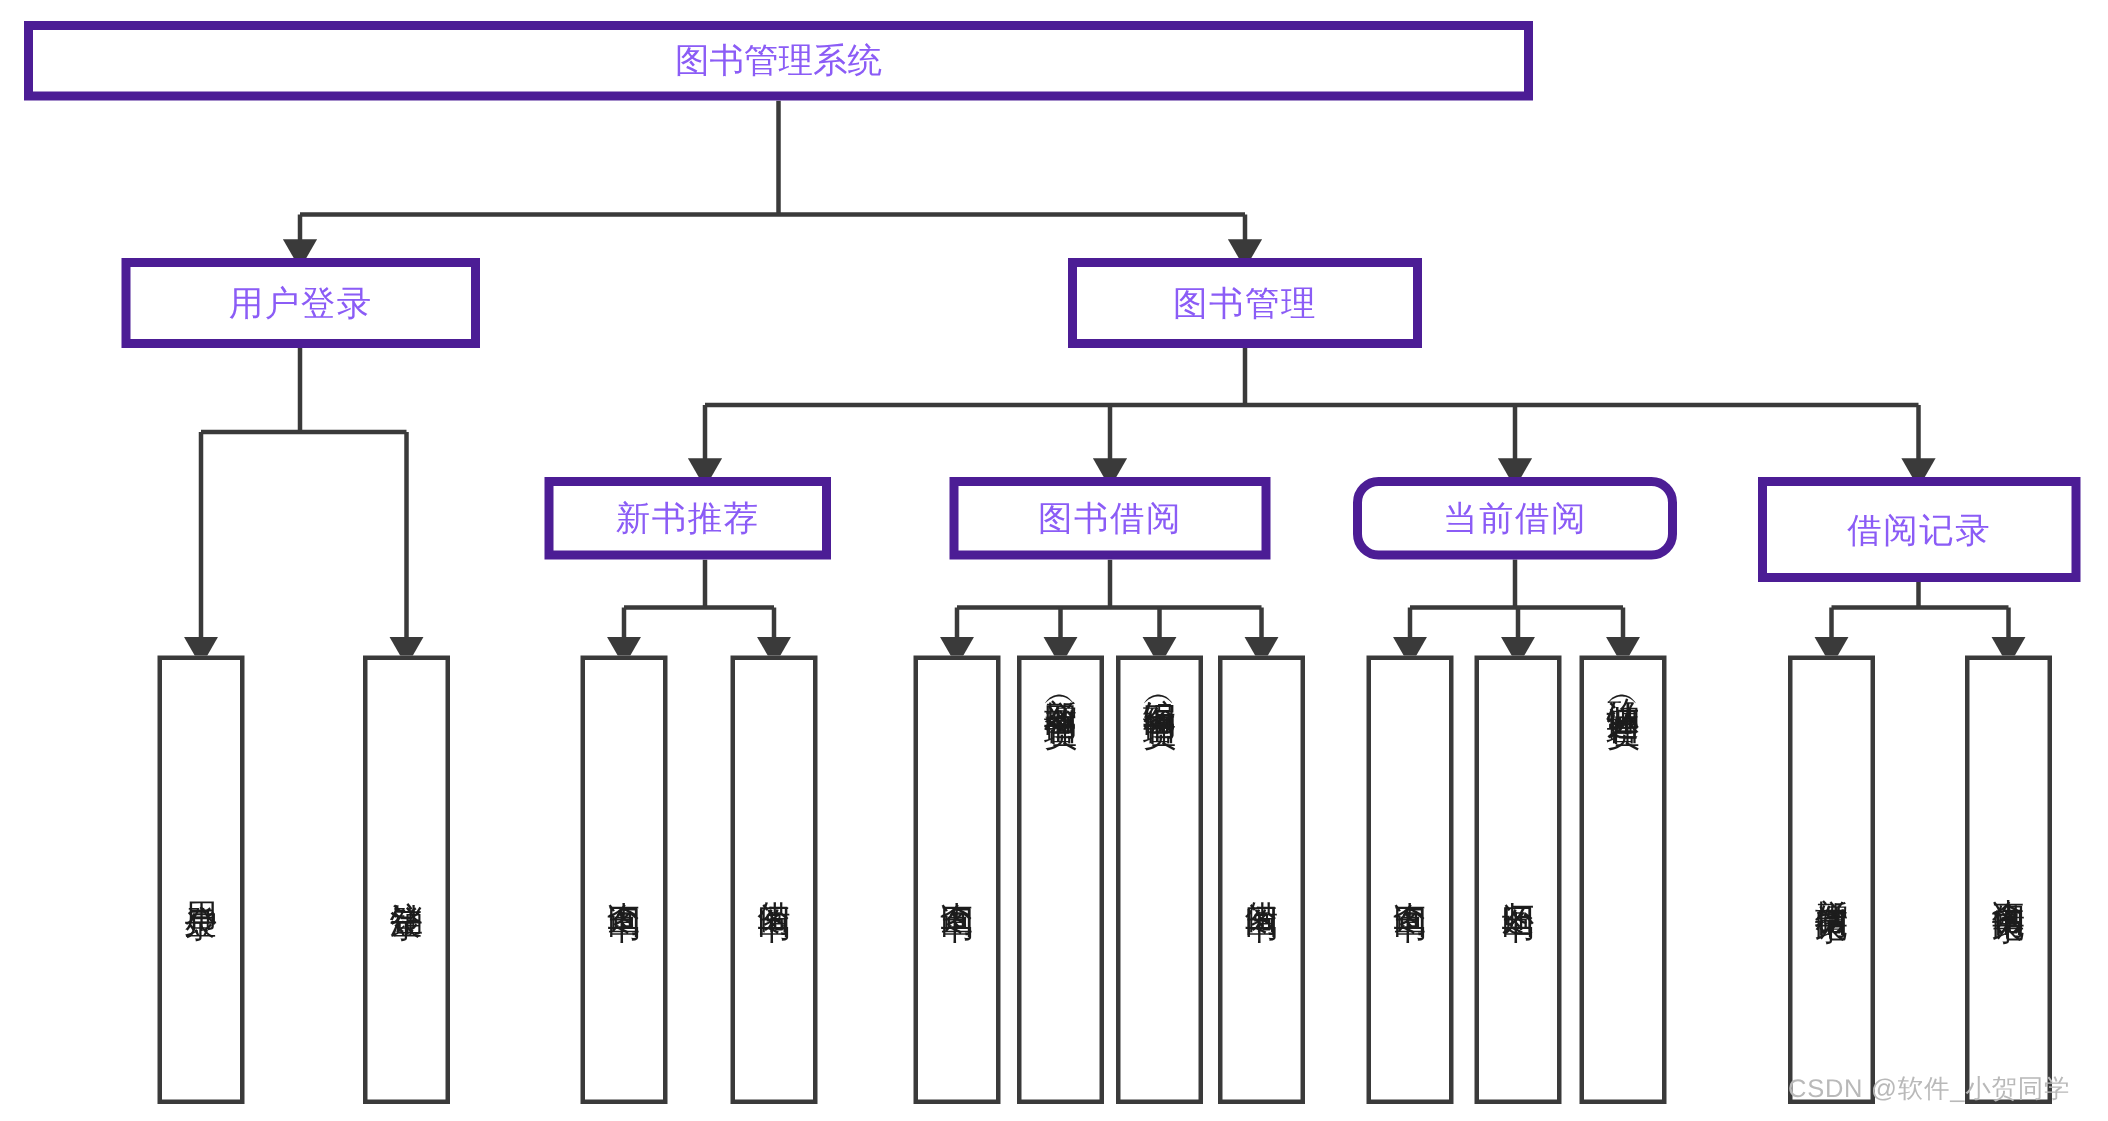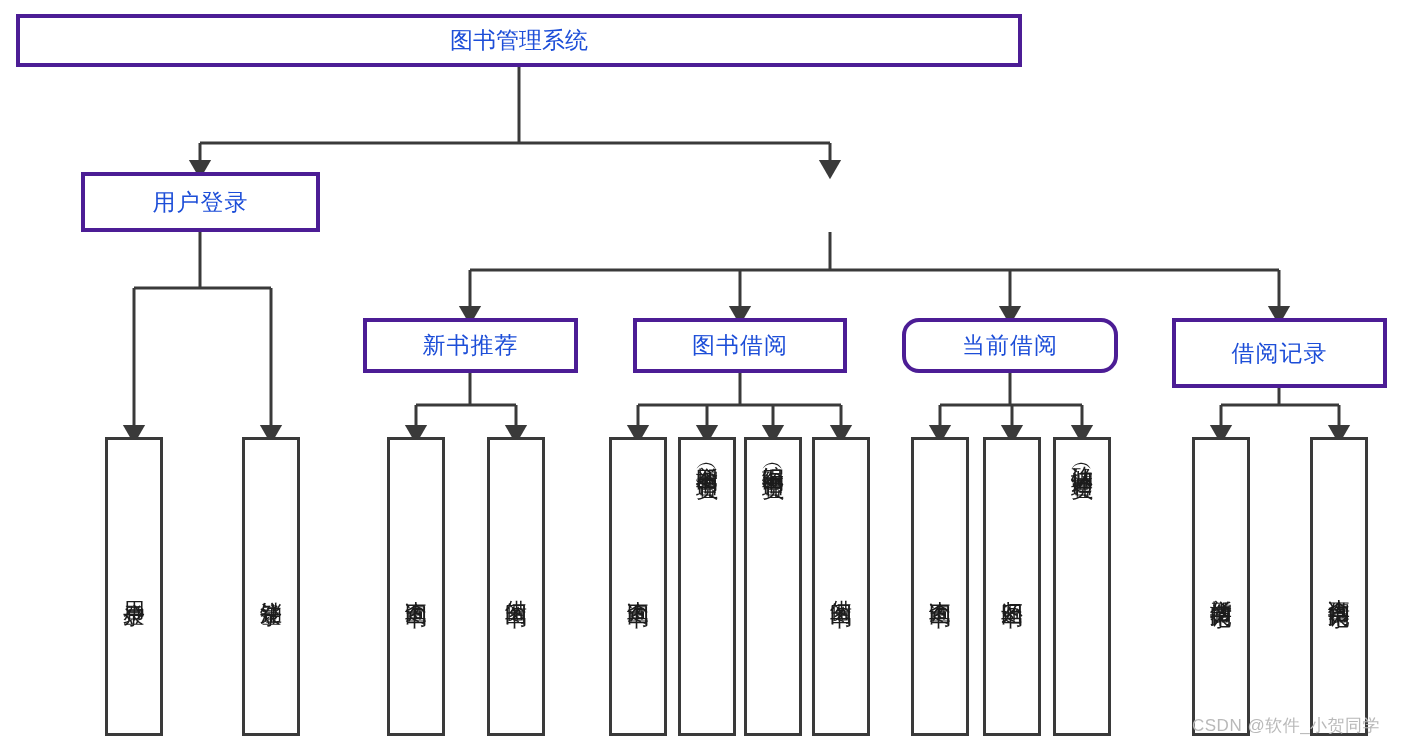--- a/index.html
+++ b/index.html
@@ -21,26 +21,26 @@
     position: absolute;
     left: 0;
     top: 0;
     width: 1405px;
     height: 747px;
     pointer-events: none;
   }
   .node {
     position: absolute;
     box-sizing: border-box;
-    border: 4px solid #4c1d95;
+    border: 6px solid #4c1d95;
     background: #ffffff;
     display: flex;
     align-items: center;
     justify-content: center;
-    color: #1d4ed8;
+    color: #8b5cf6;
     text-align: right;
   }
   .node.h {
     font-size: 23px;
     letter-spacing: 1px;
   }
   .node.root {
     font-size: 23px;
   }
   .leaf {
@@ -132,22 +132,25 @@
   </svg>
 
   <div class="node root" style="left:16px; top:14px; width:1006px; height:53px;">
     <span>图书管理系统</span>
   </div>
 
   <div class="node h" style="left:81px; top:172px; width:239px; height:60px;">
     <span>用户登录</span>
   </div>
 
-
-  <div class="node h" style="left:363px; top:318px; width:215px; height:55px;">
+  <div class="node h" style="left:712px; top:172px; width:236px; height:60px;">
+    <span>图书管理</span>
+  </div>
+
+  <div class="node h" style="left:363px; top:318px; width:191px; height:55px;">
     <span>新书推荐</span>
   </div>
 
   <div class="node h" style="left:633px; top:318px; width:214px; height:55px;">
     <span>图书借阅</span>
   </div>
 
   <div class="node h" style="left:902px; top:318px; width:216px; height:55px;border-radius:17px;">
     <span>当前借阅</span>
   </div>

